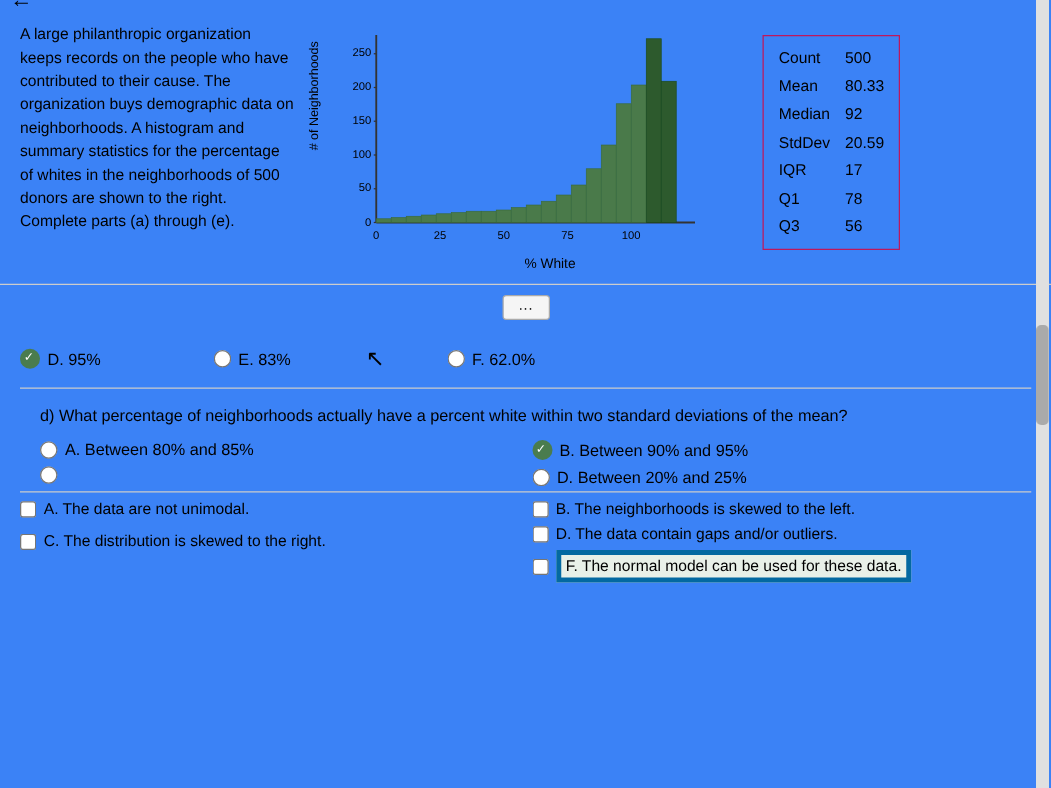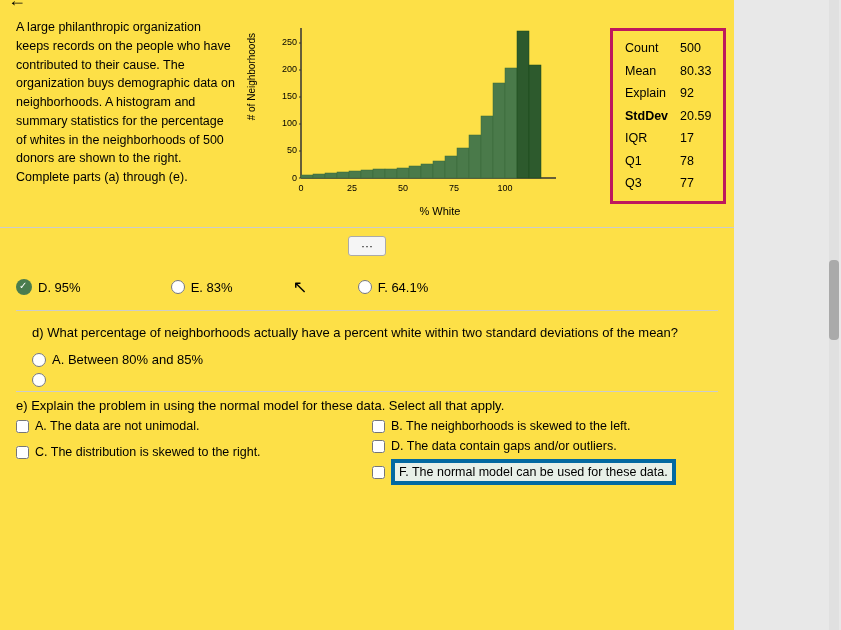--- a/index.html
+++ b/index.html
@@ -5,24 +5,24 @@
     * { box-sizing: border-box; margin: 0; padding: 0; }
     body {
       font-family: Arial, sans-serif;
       font-size: 13px;
       background: #e8e8e8;
       width: 841px;
       min-height: 630px;
       overflow: hidden;
     }
     .main-container {
-      background: #fde047;
+      background: #3b82f6;
       margin: 0;
       padding: 0;
-      width: 734px;
+      width: 841px;
       min-height: 630px;
     }
     .top-section {
       display: flex;
       padding: 18px 16px 10px 16px;
       border-bottom: 1px solid #ccc;
     }
     .problem-text {
       width: 220px;
       font-size: 12.5px;
@@ -30,21 +30,21 @@
       flex-shrink: 0;
     }
     .chart-area {
       flex: 1;
       display: flex;
       align-items: flex-start;
       padding-left: 10px;
     }
     .stats-box {
       margin-left: 20px;
-      border: 3px solid #be185d;
+      border: 1px solid #be185d;
       padding: 6px 12px;
       font-size: 12.5px;
       line-height: 1.8;
       height: fit-content;
       margin-top: 10px;
     }
     .expand-btn {
       display: flex;
       justify-content: center;
       padding: 8px;
@@ -210,38 +210,38 @@
           <tbody>
               <tr>
             <td style="padding-right:12px;">Count</td>
             <td>500</td>
           </tr>
           <tr>
             <td style="padding-right:12px;">Mean</td>
             <td>80.33</td>
           </tr>
           <tr>
-            <td style="padding-right:12px;">Explain</td>
+            <td style="padding-right:12px;">Median</td>
             <td>92</td>
           </tr>
           <tr>
-            <td style="padding-right:12px;font-weight:bold;">StdDev</td>
+            <td style="padding-right:12px;">StdDev</td>
             <td>20.59</td>
           </tr>
           <tr>
             <td style="padding-right:12px;">IQR</td>
             <td>17</td>
           </tr>
           <tr>
             <td style="padding-right:12px;">Q1</td>
             <td>78</td>
           </tr>
           <tr>
             <td style="padding-right:12px;">Q3</td>
-            <td>77</td>
+            <td>56</td>
           </tr>
         </tbody>
           </table>
       </div>
     </div>
   </div>
 
   <div class="expand-btn">
     <button>···</button>
   </div>
@@ -256,46 +256,55 @@
 
       <div class="radio-option" style="margin-left:60px;">
         <input type="radio" style="">
         <span>E. 83%</span>
       </div>
 
       <span style="font-size:18px; margin-left:30px;">↖</span>
 
       <div class="radio-option" style="margin-left:20px;">
         <input type="radio" style="">
-        <span>F. 64.1%</span>
+        <span>F. 62.0%</span>
       </div>
     </div>
   </div>
 
   <hr class="divider">
 
   <div style="padding: 4px 32px;">
     <div class="question-text" style="border-top:none; padding-top:4px;">d) What percentage of neighborhoods actually have a percent white within two standard deviations of the mean?</div>
     <div style="display:flex; gap:10px; margin-top:6px;">
       <div style="flex:1;">
         <div class="radio-option" style="margin-bottom:6px;">
           <input type="radio" style="">
           <span>A. Between 80% and 85%</span>
         </div>
         <div class="radio-option">
           <input type="radio" style="">
         </div>
       </div>
+      <div style="flex:1;">
+        <div class="radio-option" style="margin-bottom:6px;">
+          <span class="checked-icon"></span>
+          <span>B. Between 90% and 95%</span>
+        </div>
+        <div class="radio-option">
+          <input type="radio" style="">
+          <span>D. Between 20% and 25%</span>
+        </div>
+      </div>
     </div>
   </div>
 
   <hr class="divider">
 
   <div style="padding: 6px 16px;">
-    <div style="font-size:13px; margin-bottom:6px;">e) Explain the problem in using the normal model for these data. Select all that apply.</div>
     <div style="display:flex; gap:10px;">
       <div style="flex:1;">
         <div class="checkbox-option" style="margin-bottom:6px;">
           <input type="checkbox" style="">
           <span>A.  The data are not unimodal.</span>
         </div>
         <div class="checkbox-option" style="margin-bottom:6px;margin-top:12px;">
           <input type="checkbox" style="">
           <span>C.  The distribution is skewed to the right.</span>
         </div>

